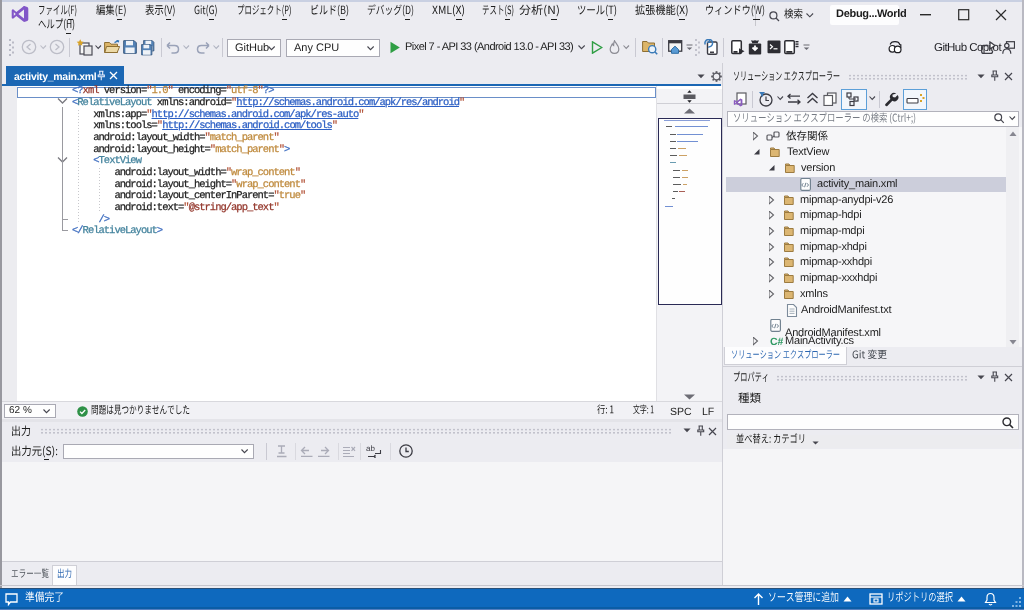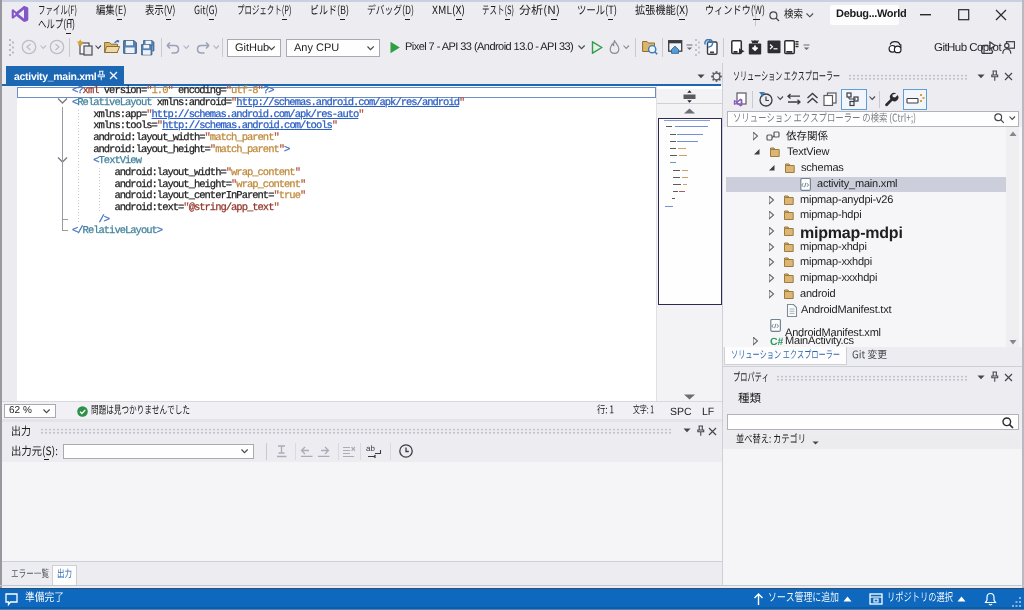--- a/index.html
+++ b/index.html
@@ -524,21 +524,21 @@
 <svg style="position:absolute;left:770px;top:147.1px;" width="11" height="11" viewBox="0 0 11 11">
     <use href="#fold"></use>
   </svg>
 <div style="position:absolute;left:787px;top:146.1px;font-family:'Liberation Sans',sans-serif;font-size:11px;color:#1e1e1e;white-space:pre;letter-spacing:-0.2px;">TextView</div>
 <svg style="position:absolute;left:769px;top:165.2px;" width="7" height="7" viewBox="0 0 7 7">
     <use href="#expd"></use>
   </svg>
 <svg style="position:absolute;left:785px;top:163.2px;" width="11" height="11" viewBox="0 0 11 11">
     <use href="#fold"></use>
   </svg>
-<div style="position:absolute;left:801px;top:162.2px;font-family:'Liberation Sans',sans-serif;font-size:11px;color:#1e1e1e;white-space:pre;letter-spacing:-0.2px;">schemas</div>
+<div style="position:absolute;left:801px;top:162.2px;font-family:'Liberation Sans',sans-serif;font-size:11px;color:#1e1e1e;white-space:pre;letter-spacing:-0.2px;">version</div>
 <svg style="position:absolute;left:800px;top:177.9px;" width="12" height="13" viewBox="0 0 12 13">
     <use href="#xmlf"></use>
   </svg>
 <div style="position:absolute;left:817px;top:177.9px;font-family:'Liberation Sans',sans-serif;font-size:11px;color:#1e1e1e;white-space:pre;letter-spacing:-0.2px;">activity_main.xml</div>
 <svg style="position:absolute;left:769px;top:195.6px;" width="6" height="9" viewBox="0 0 6 9">
     <use href="#coll"></use>
   </svg>
 <svg style="position:absolute;left:784px;top:194.6px;" width="11" height="11" viewBox="0 0 11 11">
     <use href="#fold"></use>
   </svg>
@@ -549,21 +549,21 @@
 <svg style="position:absolute;left:784px;top:210.3px;" width="11" height="11" viewBox="0 0 11 11">
     <use href="#fold"></use>
   </svg>
 <div style="position:absolute;left:800px;top:209.3px;font-family:'Liberation Sans',sans-serif;font-size:11px;color:#1e1e1e;white-space:pre;letter-spacing:-0.2px;">mipmap-hdpi</div>
 <svg style="position:absolute;left:769px;top:227.0px;" width="6" height="9" viewBox="0 0 6 9">
     <use href="#coll"></use>
   </svg>
 <svg style="position:absolute;left:784px;top:226.0px;" width="11" height="11" viewBox="0 0 11 11">
     <use href="#fold"></use>
   </svg>
-<div style="position:absolute;left:800px;top:225.0px;font-family:'Liberation Sans',sans-serif;font-size:16px;color:#1e1e1e;white-space:pre;letter-spacing:-0.2px;font-weight:bold;">mipmap-mdpi</div>
+<div style="position:absolute;left:800px;top:225.0px;font-family:'Liberation Sans',sans-serif;font-size:11px;color:#1e1e1e;white-space:pre;letter-spacing:-0.2px;">mipmap-mdpi</div>
 <svg style="position:absolute;left:769px;top:242.7px;" width="6" height="9" viewBox="0 0 6 9">
     <use href="#coll"></use>
   </svg>
 <svg style="position:absolute;left:784px;top:241.7px;" width="11" height="11" viewBox="0 0 11 11">
     <use href="#fold"></use>
   </svg>
 <div style="position:absolute;left:800px;top:240.7px;font-family:'Liberation Sans',sans-serif;font-size:11px;color:#1e1e1e;white-space:pre;letter-spacing:-0.2px;">mipmap-xhdpi</div>
 <svg style="position:absolute;left:769px;top:258.4px;" width="6" height="9" viewBox="0 0 6 9">
     <use href="#coll"></use>
   </svg>
@@ -577,21 +577,21 @@
 <svg style="position:absolute;left:784px;top:273.1px;" width="11" height="11" viewBox="0 0 11 11">
     <use href="#fold"></use>
   </svg>
 <div style="position:absolute;left:800px;top:272.1px;font-family:'Liberation Sans',sans-serif;font-size:11px;color:#1e1e1e;white-space:pre;letter-spacing:-0.2px;">mipmap-xxxhdpi</div>
 <svg style="position:absolute;left:769px;top:289.8px;" width="6" height="9" viewBox="0 0 6 9">
     <use href="#coll"></use>
   </svg>
 <svg style="position:absolute;left:784px;top:288.8px;" width="11" height="11" viewBox="0 0 11 11">
     <use href="#fold"></use>
   </svg>
-<div style="position:absolute;left:800px;top:287.8px;font-family:'Liberation Sans',sans-serif;font-size:11px;color:#1e1e1e;white-space:pre;letter-spacing:-0.2px;">android</div>
+<div style="position:absolute;left:800px;top:287.8px;font-family:'Liberation Sans',sans-serif;font-size:11px;color:#1e1e1e;white-space:pre;letter-spacing:-0.2px;">xmlns</div>
 <svg style="position:absolute;left:786px;top:303.5px;" width="12" height="13" viewBox="0 0 12 13">
     <path d="M1.5 0.5 L7.5 0.5 L10.5 3.5 L10.5 12.5 L1.5 12.5 Z" fill="#fdfdfd" stroke="#7d8b9b" stroke-width="1.1"></path>
 <path d="M3.5 5 L8.5 5 M3.5 7.2 L8.5 7.2 M3.5 9.4 L8.5 9.4" stroke="#9aa6b2" stroke-width="0.9"></path>
   </svg>
 <div style="position:absolute;left:801px;top:303.5px;font-family:'Liberation Sans',sans-serif;font-size:11px;color:#1e1e1e;white-space:pre;letter-spacing:-0.2px;">AndroidManifest.txt</div>
 <svg style="position:absolute;left:770px;top:319.2px;" width="12" height="13" viewBox="0 0 12 13">
     <use href="#xmlf"></use>
   </svg>
 <div style="position:absolute;left:785px;top:327px;font-family:'Liberation Sans',sans-serif;font-size:11px;color:#1e1e1e;white-space:pre;letter-spacing:-0.2px;">AndroidManifest.xml</div>
 <svg style="position:absolute;left:753px;top:336.9px;" width="6" height="9" viewBox="0 0 6 9">

